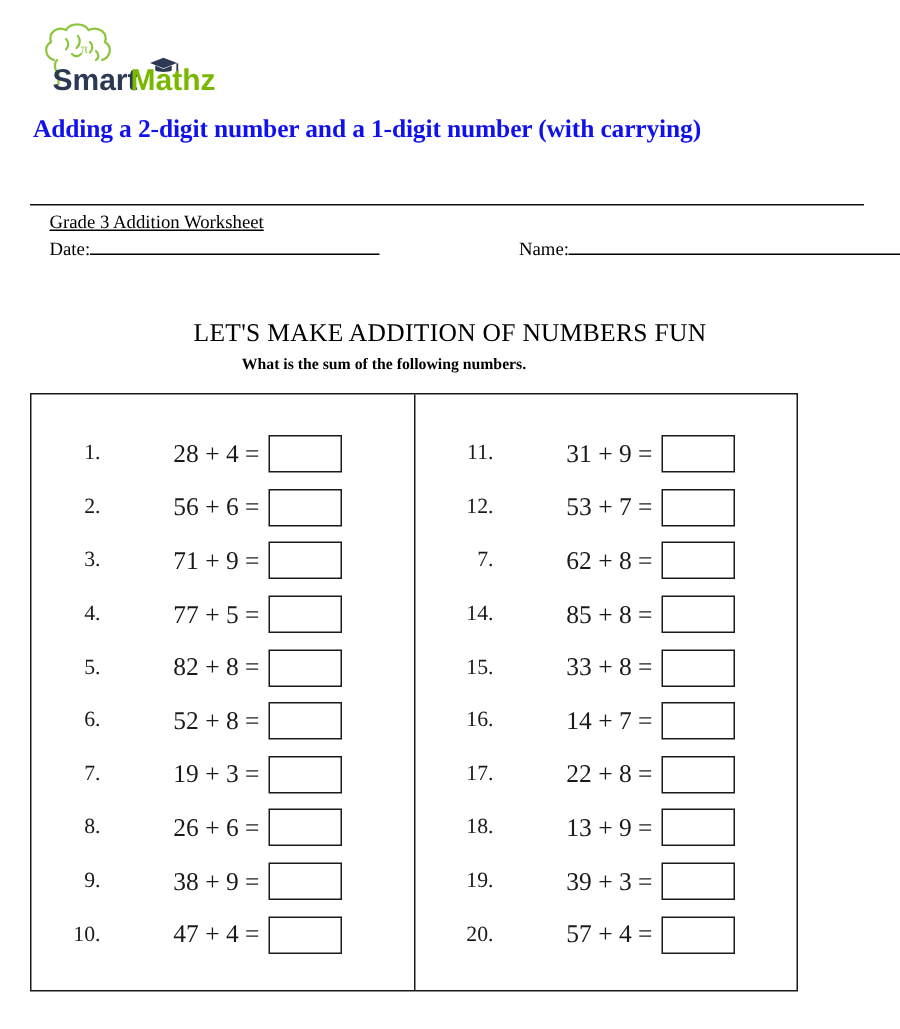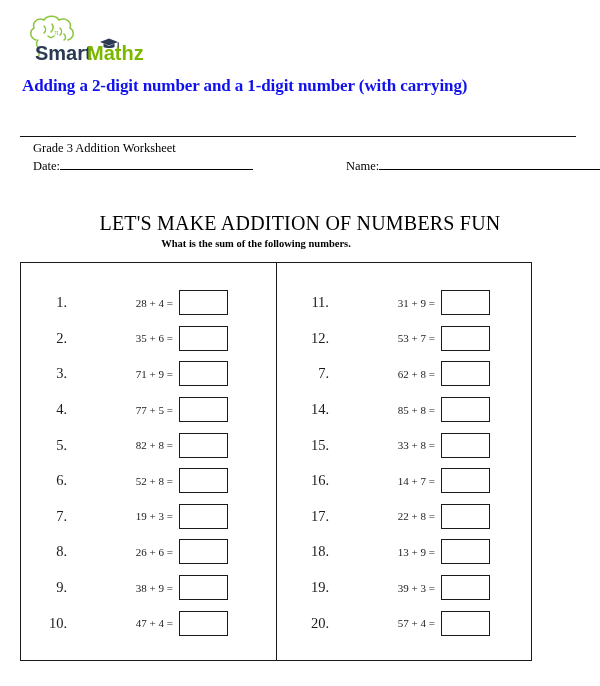--- a/index.html
+++ b/index.html
@@ -50,20 +50,21 @@
   }
 
   
   .meta {
     position: absolute;
     left: 33px;
     top: 140px;
     width: 550px;
     font-size: 12.5px;
     line-height: 1.32;
+    text-decoration: underline;
   }
   .meta-grade { white-space: nowrap; }
   .meta-fields {
     position: relative;
     height: 17px;
   }
   .field {
     position: absolute;
     top: 0;
     display: flex;
@@ -81,21 +82,21 @@
   .field-date .field-line { width: 193px; }
   .field-name .field-line { width: 225px; }
 
   
   .heading-main {
     position: absolute;
     left: 0;
     top: 212px;
     width: 600px;
     text-align: center;
-    font-size: 20px;
+    font-size: 17px;
     letter-spacing: 0.2px;
   }
   .heading-sub {
     position: absolute;
     left: 0;
     top: 238px;
     width: 512px;
     text-align: center;
     font-size: 10.5px;
     font-weight: bold;
@@ -127,21 +128,21 @@
   }
   .prob-num {
     width: 46px;
     text-align: right;
     font-size: 14.5px;
     color: #1a1a1a;
   }
   .prob-expr {
     width: 92px;
     text-align: right;
-    font-size: 11px;
+    font-size: 17px;
     padding-left: 14px;
     white-space: nowrap;
     color: #1a1a1a;
   }
   .answer-box {
     width: 49px;
     height: 25px;
     border: 1.5px solid #1a1a1a;
     box-sizing: border-box;
     margin-left: 6px;
@@ -198,21 +199,21 @@
 
 <div class="sheet">
   <div class="column column-left">
     <div class="prob-row">
       <span class="prob-num">1.</span>
       <span class="prob-expr">28 + 4 =</span>
       <span class="answer-box"></span>
     </div>
     <div class="prob-row">
       <span class="prob-num">2.</span>
-      <span class="prob-expr">35 + 6 =</span>
+      <span class="prob-expr">56 + 6 =</span>
       <span class="answer-box"></span>
     </div>
     <div class="prob-row">
       <span class="prob-num">3.</span>
       <span class="prob-expr">71 + 9 =</span>
       <span class="answer-box"></span>
     </div>
     <div class="prob-row">
       <span class="prob-num">4.</span>
       <span class="prob-expr">77 + 5 =</span>

